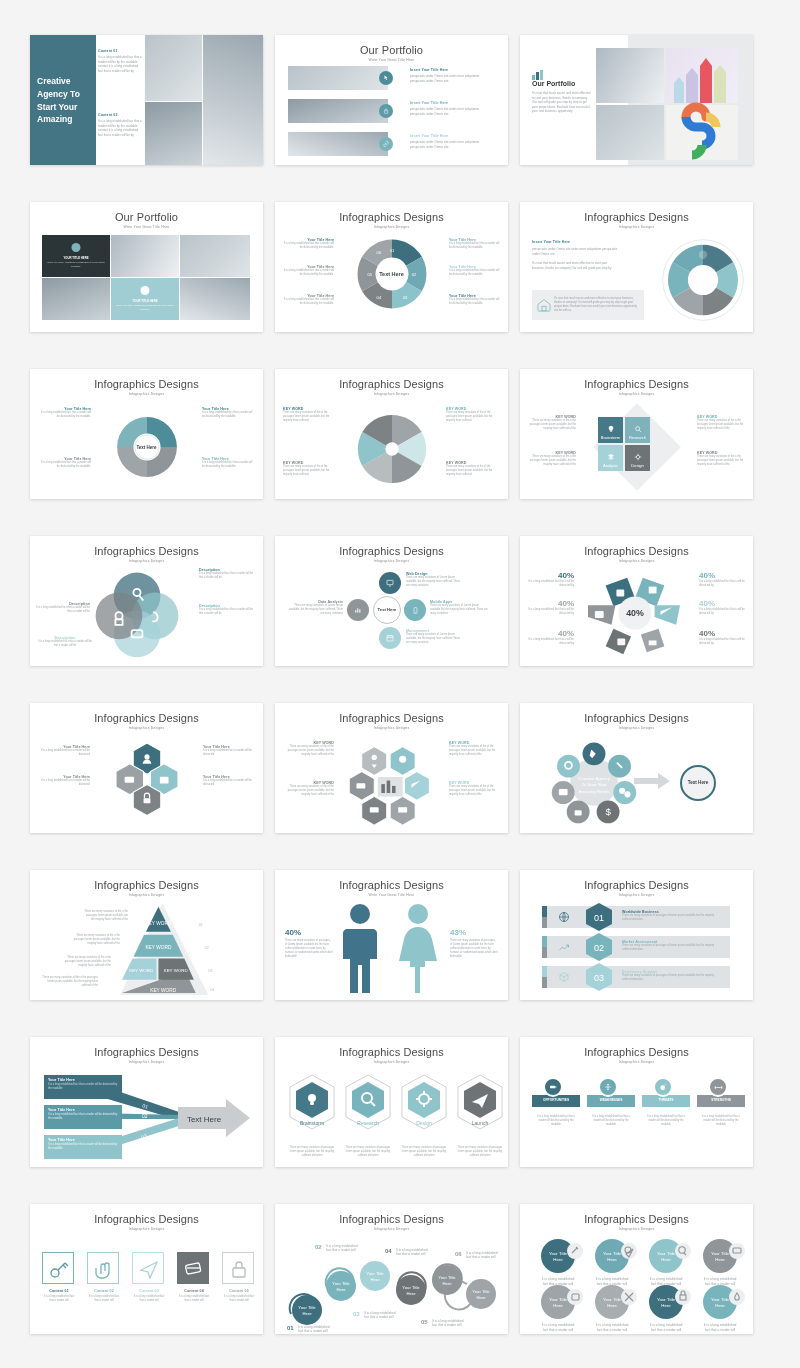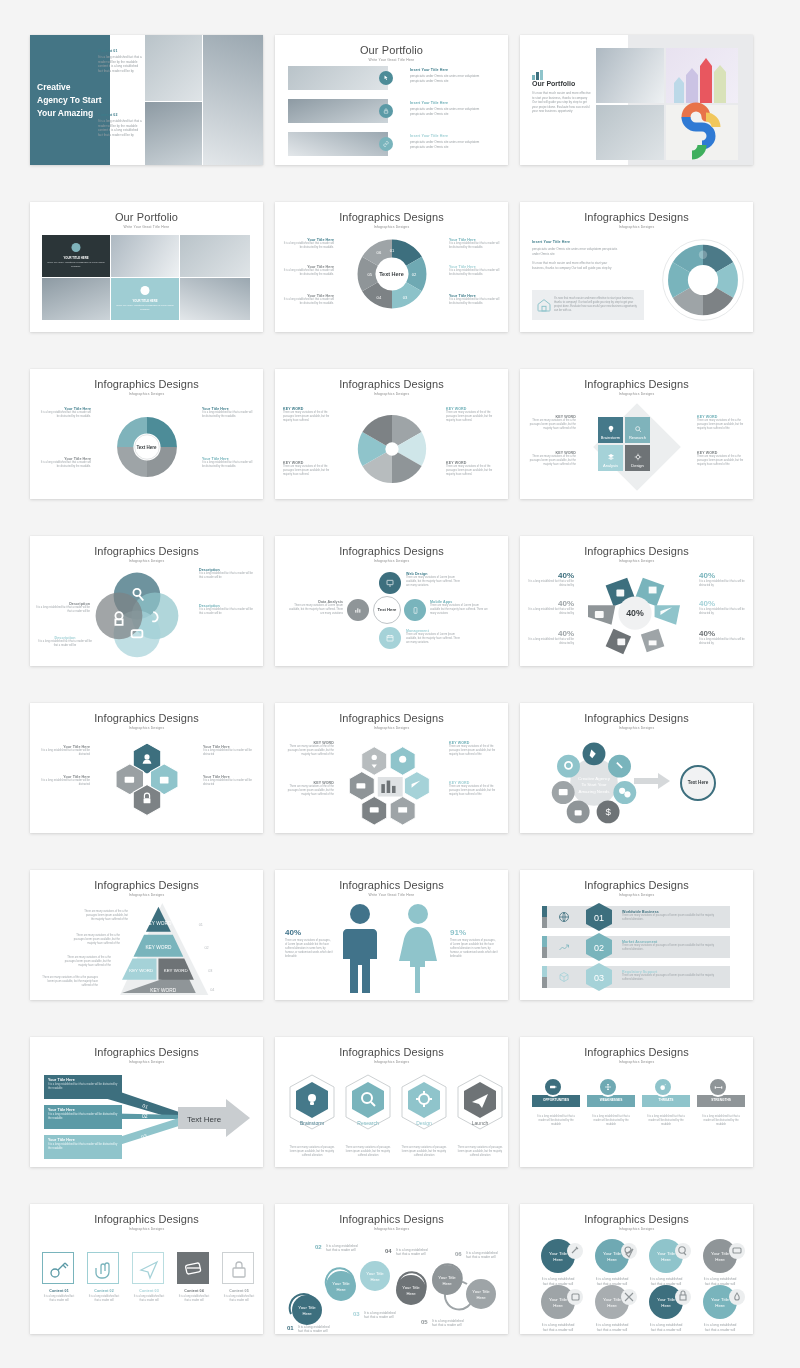--- a/index.html
+++ b/index.html
@@ -37,21 +37,21 @@
     color:#8a8a8a;
     font-size:3.4px;
     letter-spacing:.2px;
     margin-top:2px;
   }
   .hd { font-size:3.6px; font-weight:bold; letter-spacing:.1px; }
   .bd { font-size:3px; line-height:1.5; color:#9aa0a4; }
   .tealtxt{color:#3d7c8a}.teal2txt{color:#6fb0b8}.teal3txt{color:#9ecfd4}.graytxt{color:#7d8285}
 
   
-  .s1-left{position:absolute;left:0;top:0;width:80px;height:100%;background:#447585;}
+  .s1-left{position:absolute;left:0;top:0;width:66px;height:100%;background:#447585;}
   .s1-left h1{color:#fff;font-size:8.5px;font-weight:bold;line-height:1.5;padding:0 7px;
      position:absolute;top:50%;transform:translateY(-50%);}
   .s1-txt{position:absolute;left:68px;width:44px;}
   .s1-img{position:absolute;background:#c6ccd1;}
   .ph{background:linear-gradient(135deg,#b9c3c9,#dfe4e7);}
   .ph2{background:linear-gradient(160deg,#8d9aa3,#ccd4d9);}
   .ph3{background:linear-gradient(200deg,#9aa7b0,#e3e7ea);}
   .ph4{background:linear-gradient(120deg,#aeb9c2,#eef1f3);}
 
   
@@ -705,21 +705,21 @@
       <svg width="42" height="90" viewBox="0 0 42 90" fill="#8fc4cb">
         <circle cx="21" cy="11" r="10"></circle>
         <path d="M21 24c8 0 12 5 14 12l5 22H28v6h-5v26h-5V64h-5v-6H2l5-22c2-7 6-12 14-12z"></path>
       </svg>
     </div>
     <div style="position:absolute;left:10px;top:58px;width:48px">
       <div class="pct" style="color:#41738a">40%</div>
       <div class="tiny" style="margin-top:2px">There are many variations of passages, of Lorem Ipsum available but the have suffered alteration in some form, by humour, or randomised words which don't believable</div>
     </div>
     <div style="position:absolute;right:10px;top:58px;width:48px">
-      <div class="pct" style="color:#8fc4cb">91%</div>
+      <div class="pct" style="color:#8fc4cb">43%</div>
       <div class="tiny" style="margin-top:2px">There are many variations of passages, of Lorem Ipsum available but the have suffered alteration in some form, by humour, or randomised words which don't believable</div>
     </div>
   </div>
 
   <div class="slide">
     <div class="title">Infographics Designs</div>
     <div class="subtitle">Infographics Designs</div>
 
     <div style="position:absolute;left:24px;top:36px;width:186px;height:22px;background:#dfe2e4">
       <div style="position:absolute;left:-2px;top:0;width:5px;height:11px;background:#3d6f7e"></div>

